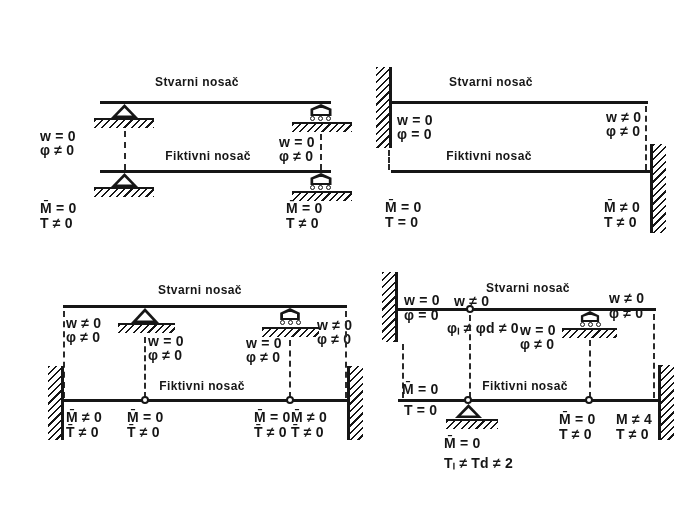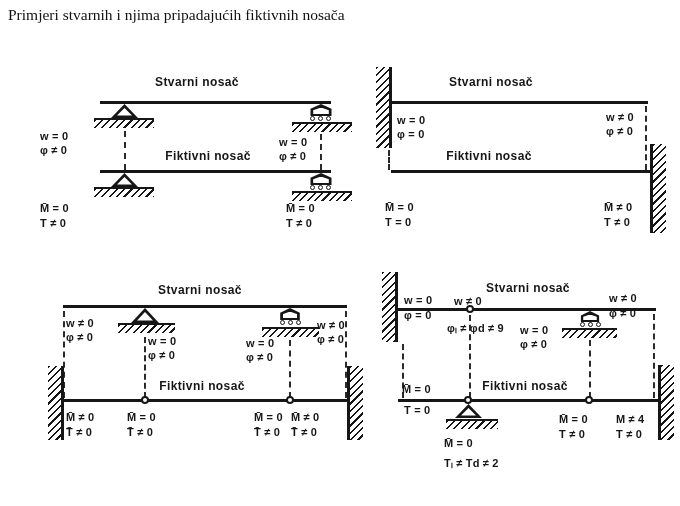--- a/index.html
+++ b/index.html
@@ -1,21 +1,21 @@
 <!DOCTYPE html>
 <html><head>
 <meta charset="utf-8">
 <style>
   html,body{margin:0;padding:0;background:#fff;}
   #page{position:relative;width:680px;height:506px;background:#fff;overflow:hidden;
         font-family:"Liberation Sans",sans-serif;color:#161616;}
   .title{position:absolute;font-family:"Liberation Serif",serif;font-size:15.5px;color:#111;white-space:nowrap;}
   .layer{position:absolute;inset:0;}
   .sec{position:absolute;font-weight:bold;font-size:12px;letter-spacing:.4px;text-align:center;white-space:nowrap;}
-  .eq{position:absolute;font-weight:bold;font-size:11px;line-height:15px;letter-spacing:.2px;white-space:nowrap;}
+  .eq{position:absolute;font-weight:bold;font-size:14px;line-height:15px;letter-spacing:.2px;white-space:nowrap;}
   .lh14{line-height:14px;}
   .lh20{line-height:20px;}
   .beam{position:absolute;height:3px;background:#161616;}
   .dash{position:absolute;width:0;border-left:2px dashed #2a2a2a;}
   .ground{position:absolute;height:8px;border-top:2.5px solid #161616;
           background:repeating-linear-gradient(135deg,#161616 0 1.6px,transparent 1.6px 5.2px);}
   .wall{position:absolute;width:13px;
         background:repeating-linear-gradient(135deg,#161616 0 1.6px,transparent 1.6px 5.2px);}
   .wall.l{border-right:3px solid #161616;}
   .wall.r{border-left:3px solid #161616;}
@@ -26,21 +26,20 @@
   .house::after{content:"";position:absolute;left:24%;right:24%;top:3.5px;bottom:2px;background:#fff;
               clip-path:polygon(50% 0,100% 42%,100% 100%,0 100%,0 42%);}
   .dots{position:absolute;display:flex;gap:3px;}
   .dot{width:5px;height:5px;box-sizing:border-box;border:1.5px solid #161616;border-radius:50%;background:#fff;}
   .hinge{position:absolute;width:8px;height:8px;box-sizing:border-box;border:2px solid #161616;border-radius:50%;background:#fff;}
 </style>
 </head>
 <body>
 
 <div id="page">
-  <div class="title" style="left:8px;top:6px;">Primjeri stvarnih i njima pripadajućih fiktivnih nosača</div>
 
   <div class="layer">
     <div class="sec" style="left:112px;top:75px;width:170px;">Stvarni nosač</div>
     <div class="beam" style="left:100px;top:101px;width:231px;"></div>
     <div class="tri" style="left:111px;top:104px;width:27px;height:14px;"></div>
     <div class="ground" style="left:94px;top:118px;width:60px;"></div>
     <div class="house" style="left:306px;top:104px;width:30px;height:12px;"></div>
     <div class="dots" style="left:310px;top:116px;">
       <div class="dot"></div>
       <div class="dot"></div>
@@ -164,21 +163,21 @@
   <div class="layer">
     <div class="sec" style="left:443px;top:281px;width:170px;">Stvarni nosač</div>
     <div class="wall l" style="left:382px;top:272px;height:70px;"></div>
     <div class="beam" style="left:398px;top:308px;width:258px;"></div>
     <div class="hinge" style="left:466px;top:305px;"></div>
     <div class="eq" style="left:404px;top:293px;">
       <div>w = 0</div>
       <div>φ = 0</div>
     </div>
     <div class="eq" style="left:454px;top:294px;">w ≠ 0</div>
-    <div class="eq" style="left:447px;top:321px;">φₗ ≠ φd ≠ 9</div>
+    <div class="eq" style="left:447px;top:321px;">φₗ ≠ φd ≠ 0</div>
     <div class="house" style="left:577px;top:311px;width:26px;height:11px;"></div>
     <div class="dots" style="left:580px;top:322px;">
       <div class="dot"></div>
       <div class="dot"></div>
       <div class="dot"></div>
     </div>
     <div class="ground" style="left:562px;top:328px;width:55px;"></div>
     <div class="eq lh14" style="left:520px;top:323px;">
       <div>w = 0</div>
       <div>φ ≠ 0</div>

